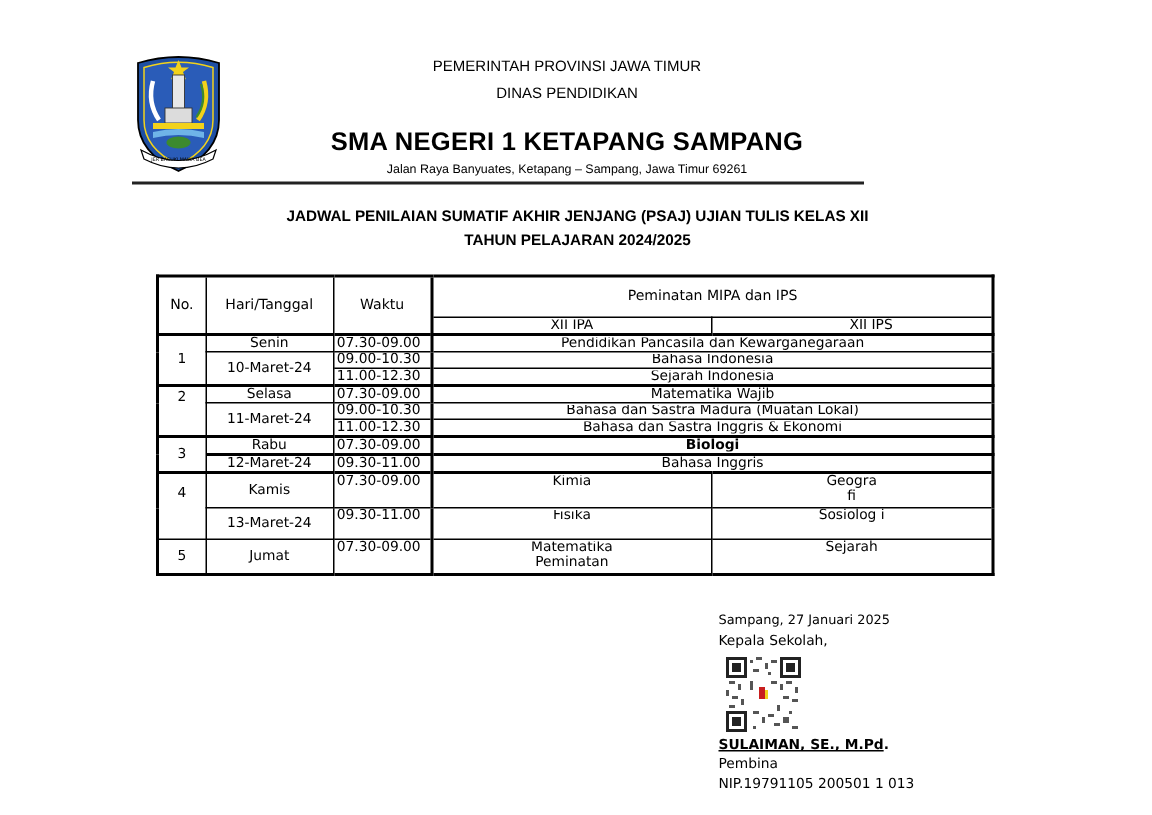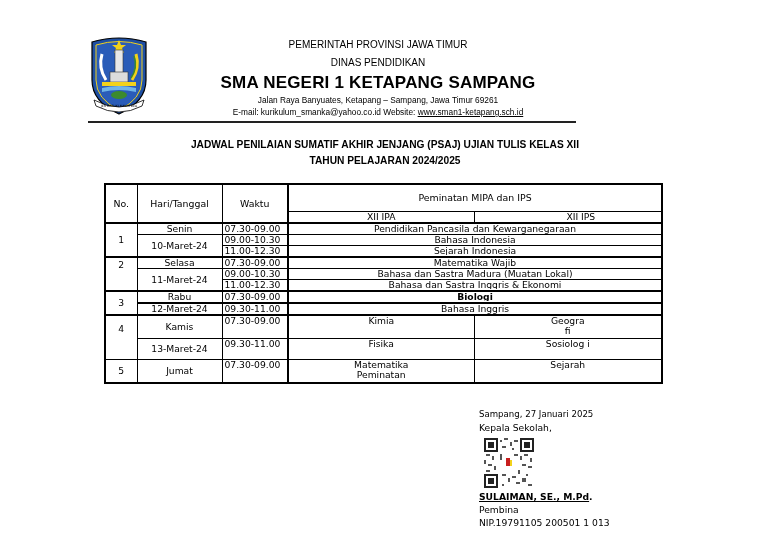--- a/index.html
+++ b/index.html
@@ -3,21 +3,21 @@
 <meta charset="utf-8">
 <style>
   html, body { margin:0; padding:0; background:#ffffff; }
   body { width:768px; height:543px; position:relative; overflow:hidden; font-family:"DejaVu Sans", sans-serif; color:#000; }
 
   
   .logo { position:absolute; left:88px; top:36px; width:62px; height:82px; }
   .kop { position:absolute; left:190px; top:36px; width:376px; text-align:center; }
   .kop .l1 { font-family:"Liberation Sans", sans-serif; font-size:10px; line-height:13px; margin-top:2px; }
   .kop .l2 { font-family:"Liberation Sans", sans-serif; font-size:10px; line-height:13px; margin-top:5px; }
-  .kop .l3 { font-family:"Liberation Sans", sans-serif; font-size:17px; font-weight:bold; line-height:20px; margin-top:4px; letter-spacing:0.2px; }
+  .kop .l3 { font-family:"Liberation Sans", sans-serif; font-size:17px; font-weight:bold; line-height:20px; margin-top:16px; letter-spacing:0.2px; }
   .kop .l4 { font-family:"Liberation Sans", sans-serif; font-size:8.3px; line-height:11px; margin-top:2px; }
   .kop .l5 { font-family:"Liberation Sans", sans-serif; font-size:8.3px; line-height:11px; margin-top:1px; }
   .kop .l5 a { color:#000; text-decoration:underline; }
   .kop-rule { position:absolute; left:88px; top:121px; width:488px; height:2px; background:#222; }
 
   .title { position:absolute; left:150px; top:137px; width:470px; text-align:center; font-family:"Liberation Sans", sans-serif; font-weight:bold; font-size:10.2px; line-height:16px; }
 
   
   table.sched { position:absolute; left:104px; top:183px; border-collapse:collapse; width:557px; font-size:9.2px; table-layout:fixed; }
   table.sched td, table.sched th { border:1px solid #000; padding:0 2px; font-weight:normal; line-height:10px; height:10px; vertical-align:middle; text-align:center; overflow:hidden; white-space:nowrap; }
@@ -54,21 +54,20 @@
     <path d="M6 64 Q31 78 56 64 L54 70 Q31 82 8 70 Z" fill="#ffffff" stroke="#000" stroke-width="0.8"></path>
     <text x="31" y="71" font-size="3.2" text-anchor="middle" font-family="DejaVu Sans, sans-serif" fill="#000">JER BASUKI MAWA BEA</text>
   </svg>
 </div>
 
 <div class="kop">
   <div class="l1">PEMERINTAH PROVINSI JAWA TIMUR</div>
   <div class="l2">DINAS PENDIDIKAN</div>
   <div class="l3">SMA NEGERI 1 KETAPANG SAMPANG</div>
   <div class="l4">Jalan Raya Banyuates, Ketapang – Sampang, Jawa Timur 69261</div>
-  <div class="l5"><span>E-mail: kurikulum_smanka@yahoo.co.id Website: </span><a>www.sman1-ketapang.sch.id</a></div>
 </div>
 <div class="kop-rule"></div>
 
 <div class="title">
   <div>JADWAL PENILAIAN SUMATIF AKHIR JENJANG (PSAJ) UJIAN TULIS KELAS XII</div>
   <div>TAHUN PELAJARAN 2024/2025</div>
 </div>
 
 <table class="sched">
   <colgroup>

